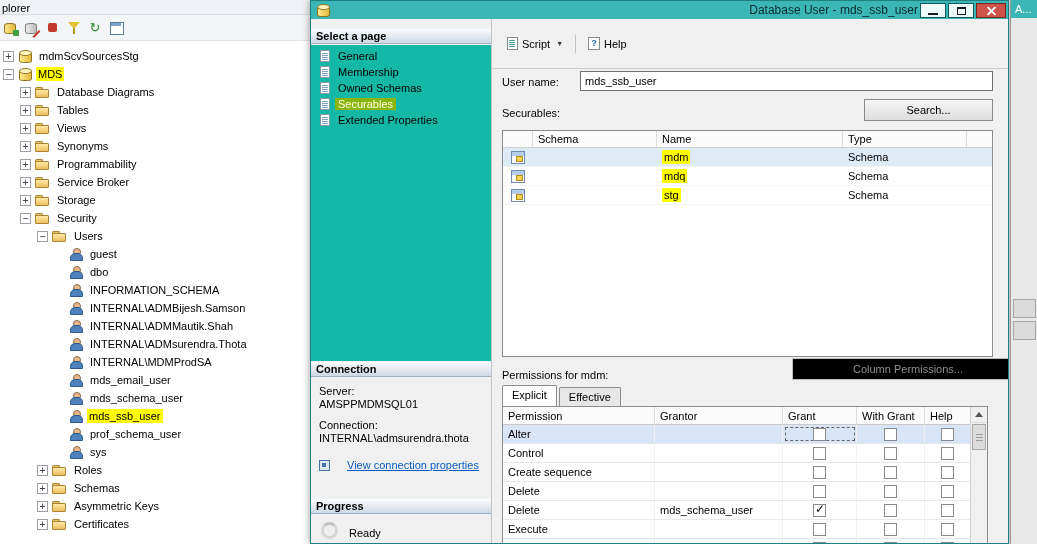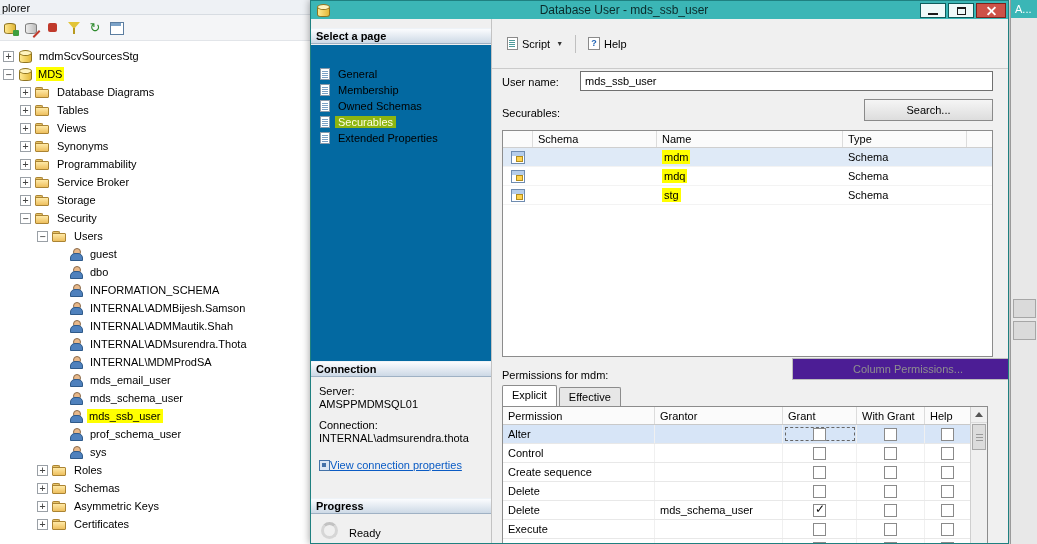--- a/index.html
+++ b/index.html
@@ -38,41 +38,41 @@
   .t-user{width:14px;height:13px}
   .t-user::before{content:"";position:absolute;left:4px;top:0;width:6px;height:6px;border-radius:50%;background:#e8b88a;border:1px solid #8a6a4a}
   .t-user::after{content:"";position:absolute;left:1px;bottom:0;width:11px;height:6px;border-radius:5px 5px 0 0;background:#4f81bd;border:1px solid #2f5a8a}
   .tlabel{padding:1px 3px}
   .tlabel.hl{background:var(--highlight-yellow,#ffff00)}
 
   
   .dialog{position:absolute;left:310px;top:0;width:699px;height:544px;background:#f0f0f0;border:1px solid #1f8080;box-shadow:0 0 8px rgba(0,0,0,.4)}
   .titlebar{position:absolute;left:0;top:0;right:0;height:18px;background:var(--titlebar-teal,#3bb6b6);display:flex;align-items:center;padding:0 2px 0 5px}
   .titlebar .ticon{margin-right:0}
-  .dlg-title{flex:1;text-align:center;font-size:12px;color:#0b2b2b}
+  .dlg-title{flex:1;text-align:right;font-size:12px;color:#0b2b2b}
   .winbtn{width:26px;height:15px;margin-left:2px;border:1px solid #0e5c5c;background:#eef9f9;position:relative;flex:none;cursor:default}
   .winbtn.close{background:var(--close-red,#cd5248);border-color:#7a231c;width:30px}
   .g-min{position:absolute;left:7px;top:9px;width:10px;height:2px;background:#1a1a1a}
   .g-max{position:absolute;left:8px;top:3px;width:9px;height:8px;border:1px solid #1a1a1a;border-top-width:2px}
   .g-x1,.g-x2{position:absolute;left:9px;top:6px;width:11px;height:2px;background:#fff}
   .g-x1{transform:rotate(45deg)}.g-x2{transform:rotate(-45deg)}
 
   .left-pane{position:absolute;left:0;top:18px;width:181px;bottom:0;background:#f0f0f0;border-right:1px solid #c3c3c3}
   .section-h{position:absolute;left:0;right:0;height:16px;background:linear-gradient(#fbfcfe,#cdd9e6);border-top:1px solid #eef3f8;border-bottom:1px solid #9fb1c4;font-weight:bold;line-height:14px;padding-left:5px}
   .h-pages{top:9px}
-  .pages{position:absolute;left:0;top:26px;right:0;height:316px;background:#0369a1;padding-top:21px}
+  .pages{position:absolute;left:0;top:26px;right:0;height:316px;background:#14b8a6;padding-top:3px}
   .pitem{height:16px;display:flex;align-items:center;padding-left:9px;gap:5px}
   .picon{width:10px;height:12px;background:#fff;border:1px solid #8899aa;position:relative;flex:none}
   .picon::before{content:"";position:absolute;left:1px;top:2px;width:6px;height:1px;background:#7aa0c4;box-shadow:0 2px 0 #7aa0c4,0 4px 0 #7aa0c4,0 6px 0 #7aa0c4}
   .plabel{padding:0 3px}
   .plabel.psel{background:var(--selected-page-green,#8db510);color:#fffde1}
   .h-conn{top:342px}
   .conn-body{position:absolute;top:358px;left:0;right:0;height:120px;padding:8px 4px 0 8px;line-height:13px}
   .conn-gap{height:8px}
-  .conn-link-row{display:flex;align-items:center;gap:0;margin-top:14px}
+  .conn-link-row{display:flex;align-items:center;gap:17px;margin-top:14px}
   .link-ic{width:11px;height:11px;flex:none;background:#dce7f3;border:1px solid #4472a8;position:relative}
   .link-ic::after{content:"";position:absolute;left:2px;top:2px;width:4px;height:4px;background:#4472a8}
   .link{color:#0a5bc4;text-decoration:underline;cursor:pointer}
   .h-prog{top:479px}
   .prog-body{position:absolute;top:495px;left:0;right:0;bottom:0}
   .spinner{position:absolute;left:10px;top:8px;width:17px;height:17px;border:3px solid #d6d6d6;border-top-color:#c2c2c2;border-radius:50%}
   .ready{position:absolute;left:38px;top:13px}
 
   .main-pane{position:absolute;left:181px;top:18px;right:0;bottom:0;overflow:hidden}
   .dlg-toolbar{position:absolute;left:0;top:0;right:0;height:50px;border-bottom:1px solid #cbcbcb;display:flex;align-items:center;padding-left:10px}
@@ -82,21 +82,21 @@
   .dd{font-size:7px;color:#333;margin-left:2px}
   .tb-sep{width:1px;height:18px;background:#c0c0c0;margin:0 7px}
   .help-ic{width:12px;height:13px;background:#fff;border:1px solid #8a8a8a;color:#1f62b4;font-weight:bold;font-size:9px;line-height:11px;text-align:center}
 
   .lbl{position:absolute}
   .lbl-username{left:10px;top:57px}
   .input-username{position:absolute;left:88px;top:52px;width:413px;height:20px;border:1px solid #707070;background:#fff;font:11px "Liberation Sans",sans-serif;padding:2px 4px}
   .lbl-securables{left:10px;top:88px}
   .btn{border:1px solid #8a8a8a;background:linear-gradient(#f5f5f5,#dddddd);font:11px "Liberation Sans",sans-serif;color:#000;cursor:default}
   .btn-search{position:absolute;left:372px;top:80px;width:129px;height:22px}
-  .btn-colperm{position:absolute;left:300px;top:339px;width:232px;height:22px;color:#8f8f8f;background:#4c1d95;border-color:#bdbdbd}
+  .btn-colperm{position:absolute;left:300px;top:339px;width:232px;height:22px;color:#8f8f8f;background:#000000;border-color:#bdbdbd}
 
   .sec-grid{position:absolute;left:10px;top:111px;width:491px;height:227px;background:#fff;border:1px solid #8c8c8c}
   .sg-head{display:flex;height:17px;background:#fbfbfb;border-bottom:1px solid #cfcfcf}
   .sg-hcell{border-right:1px solid #dcdcdc;padding:2px 5px;overflow:hidden;white-space:nowrap}
   .srow{display:flex;height:19px;align-items:center;border-bottom:1px solid #f3f3f3}
   .srow.sel{background:#dfeaf7}
   .scell{padding:0 5px;overflow:hidden;white-space:nowrap;height:100%;display:flex;align-items:center}
   .w-ic{width:30px;flex:none;justify-content:center;padding:0}
   .w-schema{width:124px;flex:none}
   .w-name{width:186px;flex:none}

